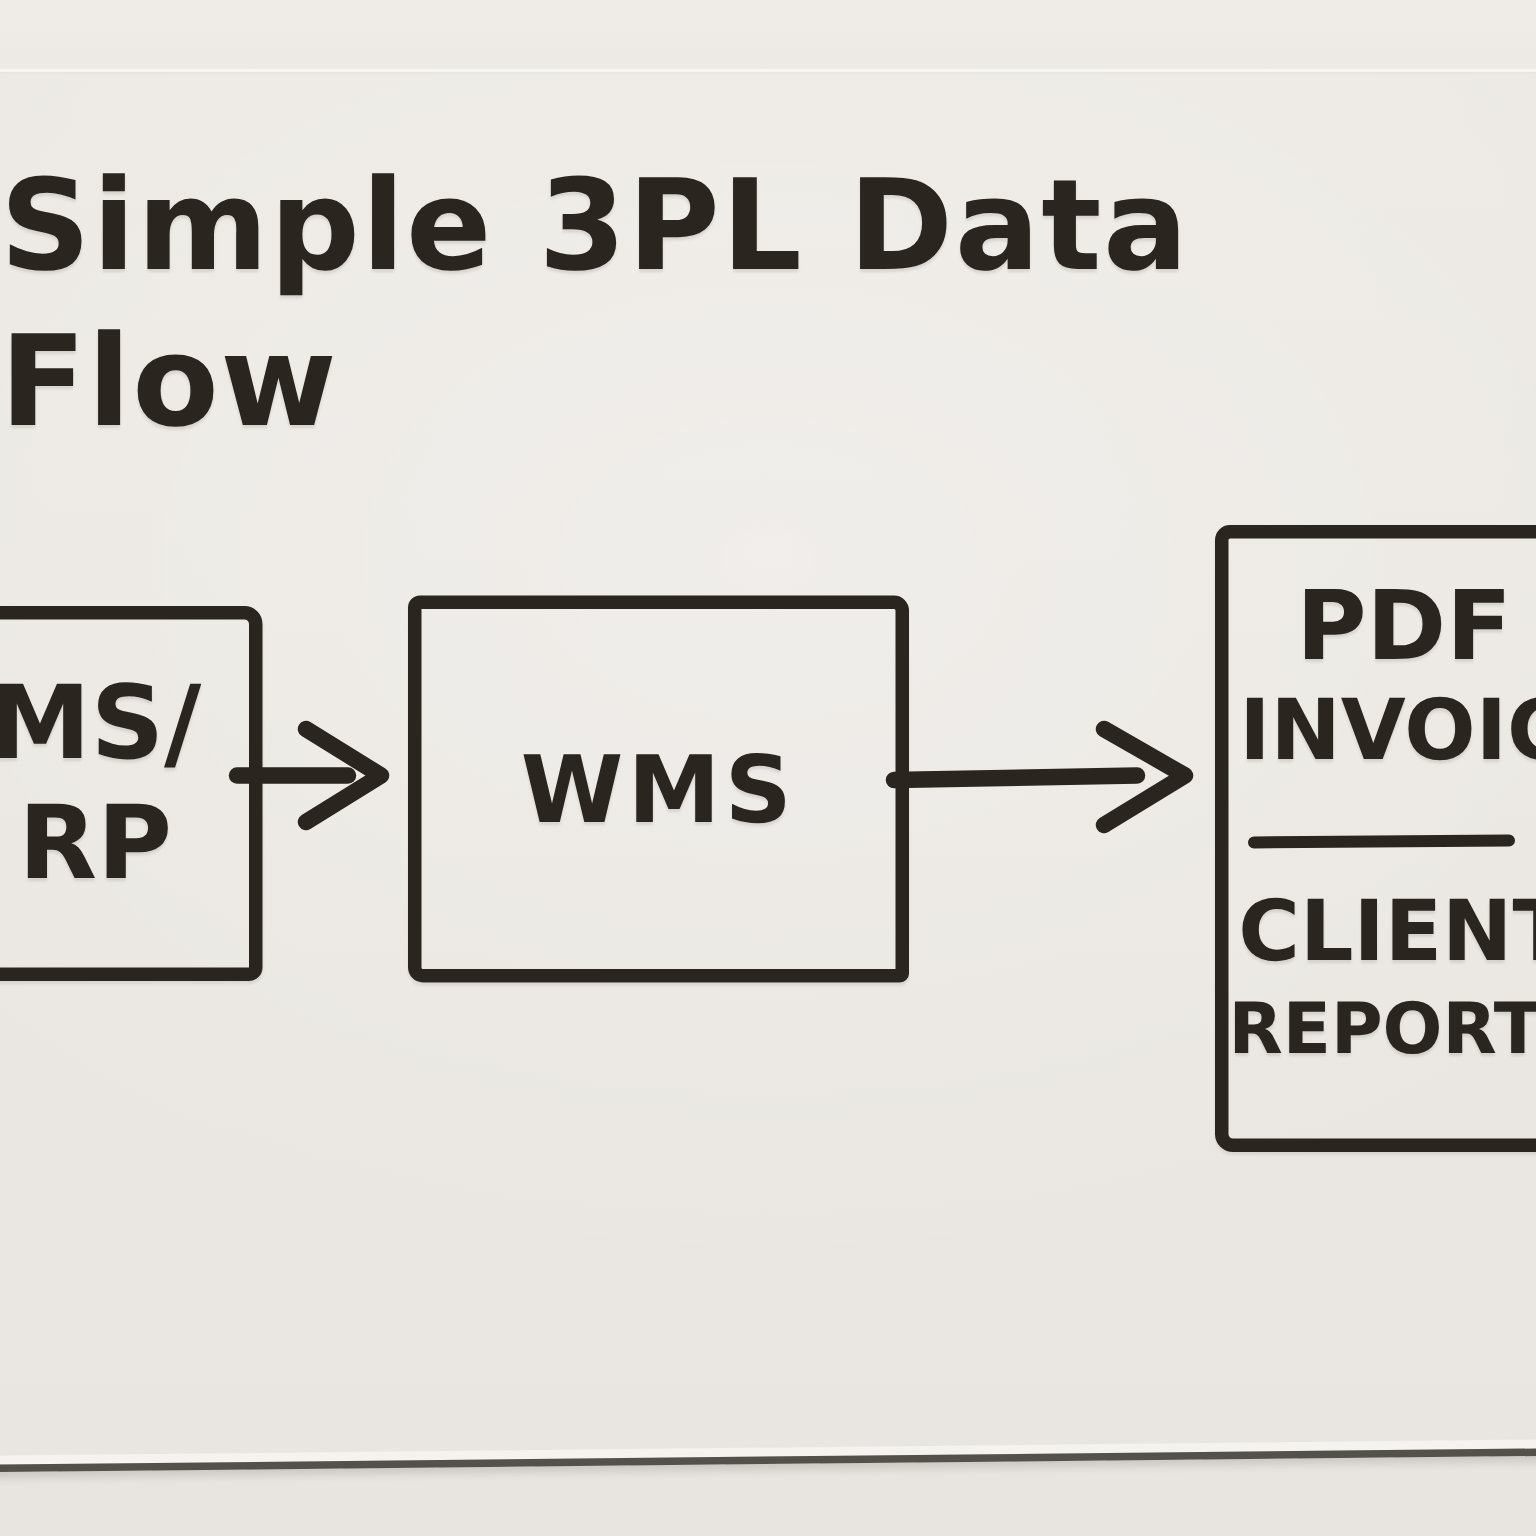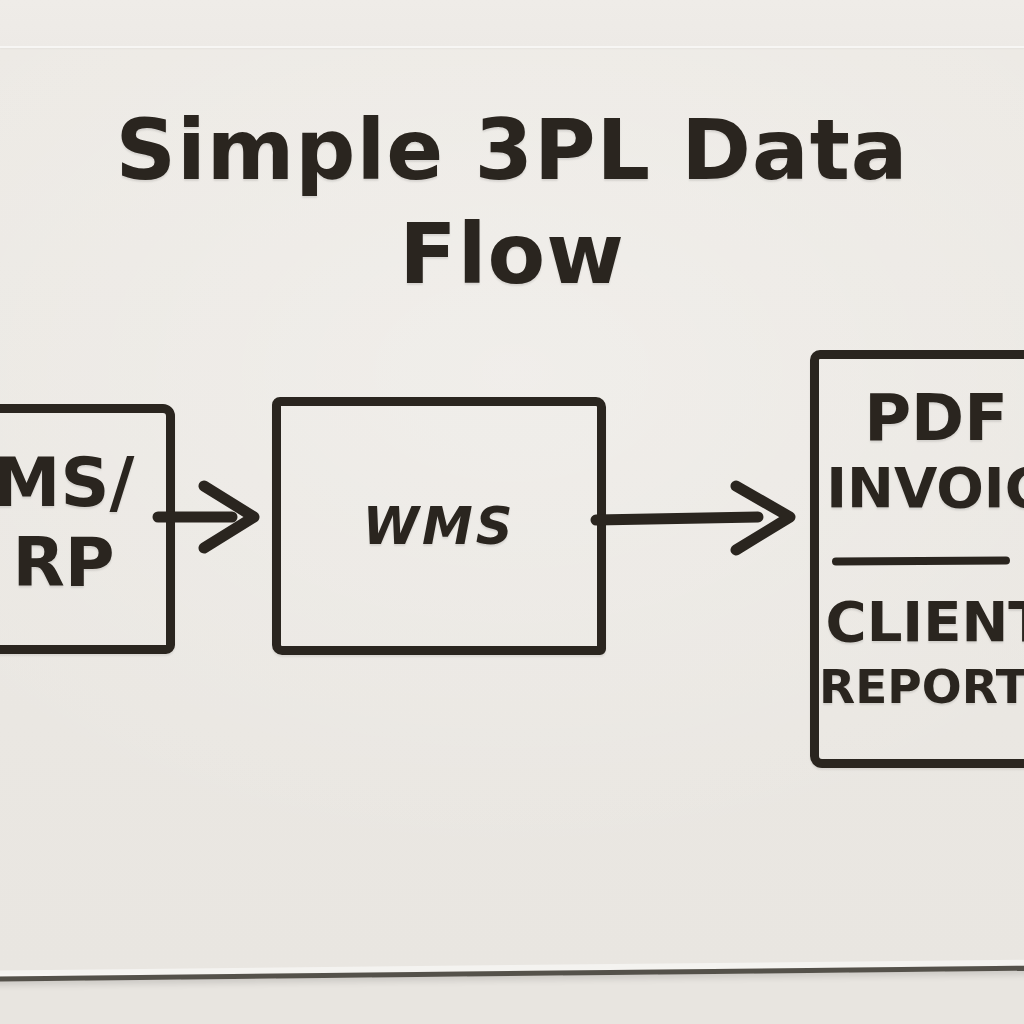--- a/index.html
+++ b/index.html
@@ -19,41 +19,40 @@
     background:rgba(255,255,255,0.55);box-shadow:0 1px 2px rgba(0,0,0,0.04);}
   .edge-highlight{position:absolute;left:-14px;top:965px;width:1060px;height:6px;
     background:rgba(255,255,255,0.5);transform:rotate(-0.6deg);}
   .wall-bottom{position:absolute;left:-14px;top:971px;width:1060px;height:90px;
     background:#e8e5e0;border-top:5px solid #54514a;
     box-shadow:0 4px 6px rgba(0,0,0,0.12) inset;transform:rotate(-0.6deg);}
 
   
   .ink{color:#2a251f;}
   .title{
-    position:absolute;left:0;top:98px;width:1024px;text-align:center;
+    position:absolute;left:0;top:98px;width:1024px;
     font-size:84px;font-weight:bold;letter-spacing:1px;line-height:104px;
     text-shadow:0 2px 2px rgba(0,0,0,0.10);
   }
   .node{
     position:absolute;border:9px solid #2a251f;background:transparent;
     box-shadow:0 2px 2px rgba(0,0,0,0.08);
   }
   .node-source{left:-86px;top:404px;width:243px;height:232px;border-radius:5px 12px 9px 6px;}
   .node-source .lines{
     position:absolute;left:0;top:30px;width:100%;padding-left:38px;box-sizing:border-box;
     text-align:center;font-weight:bold;font-size:68px;line-height:80px;
     text-shadow:0 2px 2px rgba(0,0,0,0.10);
   }
   .node-wms{left:272px;top:397px;width:316px;height:240px;border-radius:8px 10px 6px 10px;}
   .node-wms .label{
     position:absolute;left:0;top:0;width:100%;height:100%;
     display:flex;align-items:center;justify-content:center;
-    font-weight:bold;font-size:51px;letter-spacing:3px;
+    font-weight:bold;font-size:62px;letter-spacing:3px;
     text-shadow:0 2px 2px rgba(0,0,0,0.10);
-    font-style:italic;
   }
   .node-output{left:810px;top:350px;width:252px;height:400px;border-radius:10px 8px 8px 12px;}
   .node-output .oline{
     position:absolute;left:0;width:234px;text-align:center;font-weight:bold;
     white-space:nowrap;overflow:visible;text-shadow:0 2px 2px rgba(0,0,0,0.10);
   }
   .oline1{top:22px;font-size:64px;}
   .oline2{top:96px;font-size:56px;}
   .oline3{top:230px;font-size:56px;}
   .oline4{top:300px;font-size:47px;}

